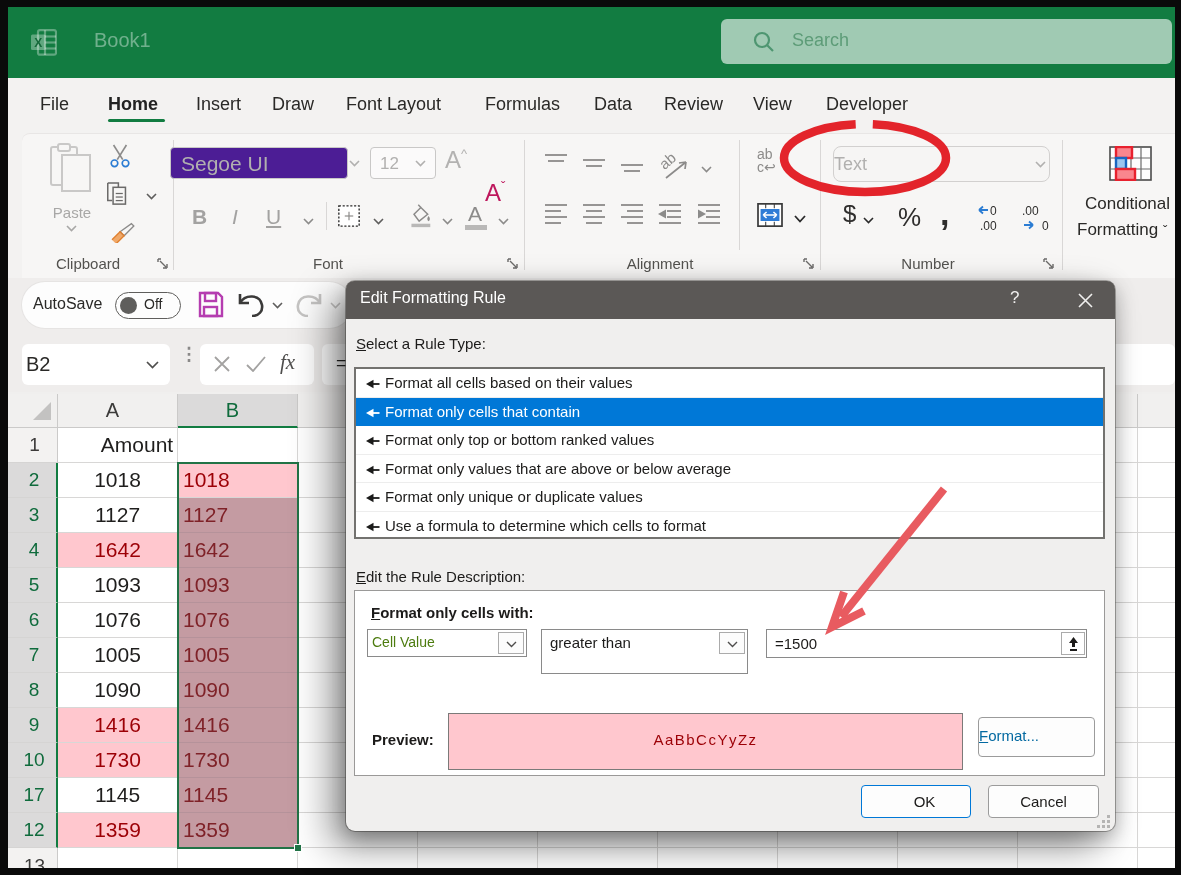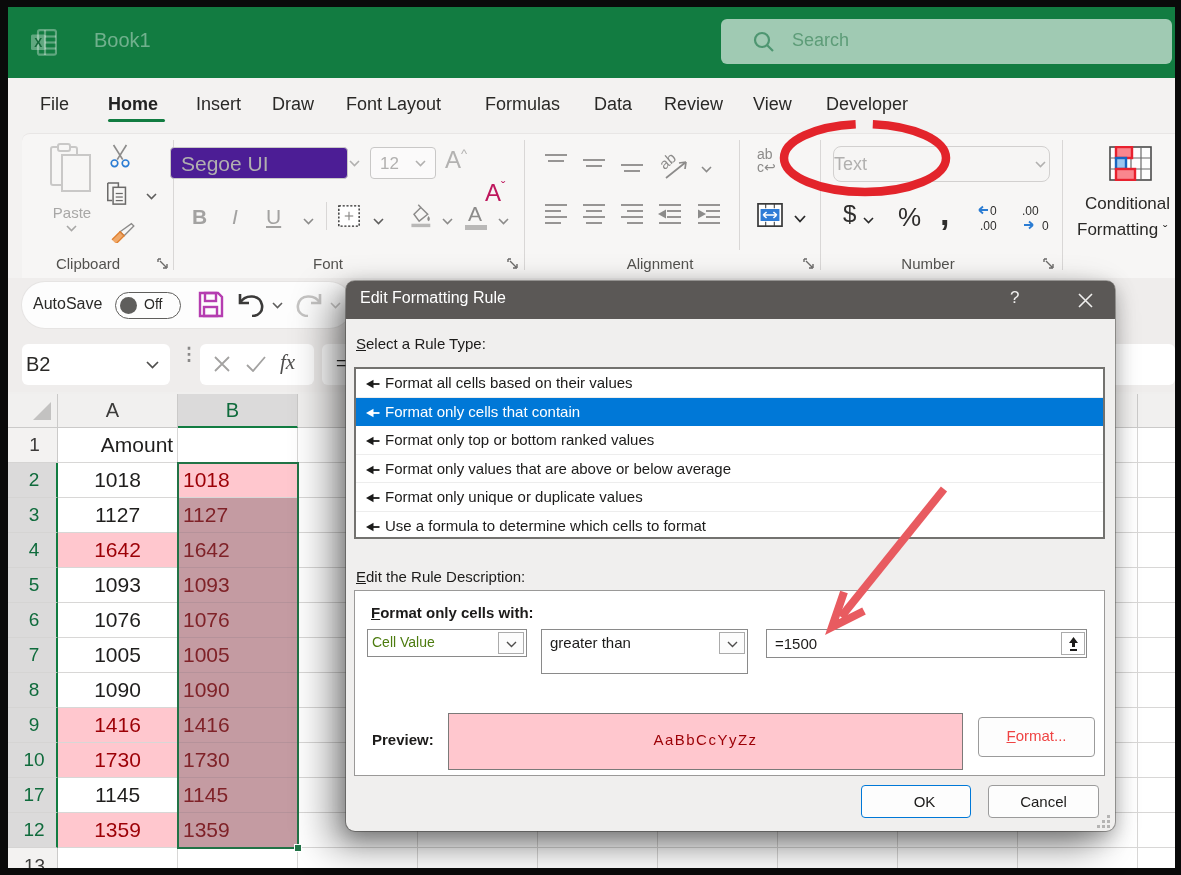--- a/index.html
+++ b/index.html
@@ -493,21 +493,21 @@
             <rect x="3" y="13" width="7" height="2" fill="#1c1b1a"></rect>
           </svg>
       </div>
     </div>
 
     <div class="abs" style="left:17px; top:140px; font-size:15px; font-weight:bold; color:#1c1b1a;">Preview:</div>
     <div class="abs" style="left:93px; top:122px; width:515px; height:57px; background:#ffc7ce; border:1.5px solid #7b7a79;">
       <div class="abs" style="left:0; top:17px; width:100%; text-align:center; font-size:15px; letter-spacing:1.5px; color:#9c0006;">AaBbCcYyZz</div>
     </div>
     <div class="abs" style="left:623px; top:126px; width:117px; height:40px; background:#fdfdfd; border:1px solid #9b9b9b; border-radius:4px;">
-      <div class="abs" style="left:0; top:9px; width:100%; text-align:center; font-size:15px; color:#ef4444;"><u>F</u>ormat...</div>
+      <div class="abs" style="left:0; top:9px; width:100%; font-size:15px; color:#0369a1;"><u>F</u>ormat...</div>
     </div>
   </div>
 
   <div class="abs" style="left:515px; top:504px; width:110px; height:33px; background:#fdfdfd; border:1px solid #0078d7; border-radius:4px; text-align:center; font-size:15px; color:#1c1b1a; line-height:31px;padding-left:17px;">OK</div>
   <div class="abs" style="left:642px; top:504px; width:111px; height:33px; background:#fdfdfd; border:1px solid #9b9b9b; border-radius:4px; text-align:center; font-size:15px; color:#1c1b1a; line-height:31px;">Cancel</div>
   <svg class="abs" style="left:751px; top:534px;" width="14" height="14" viewBox="0 0 14 14">
     <g fill="#b5b4b3">
         <rect x="10" y="0" width="3" height="3"></rect>
         <rect x="10" y="5" width="3" height="3"></rect>
         <rect x="10" y="10" width="3" height="3"></rect>

